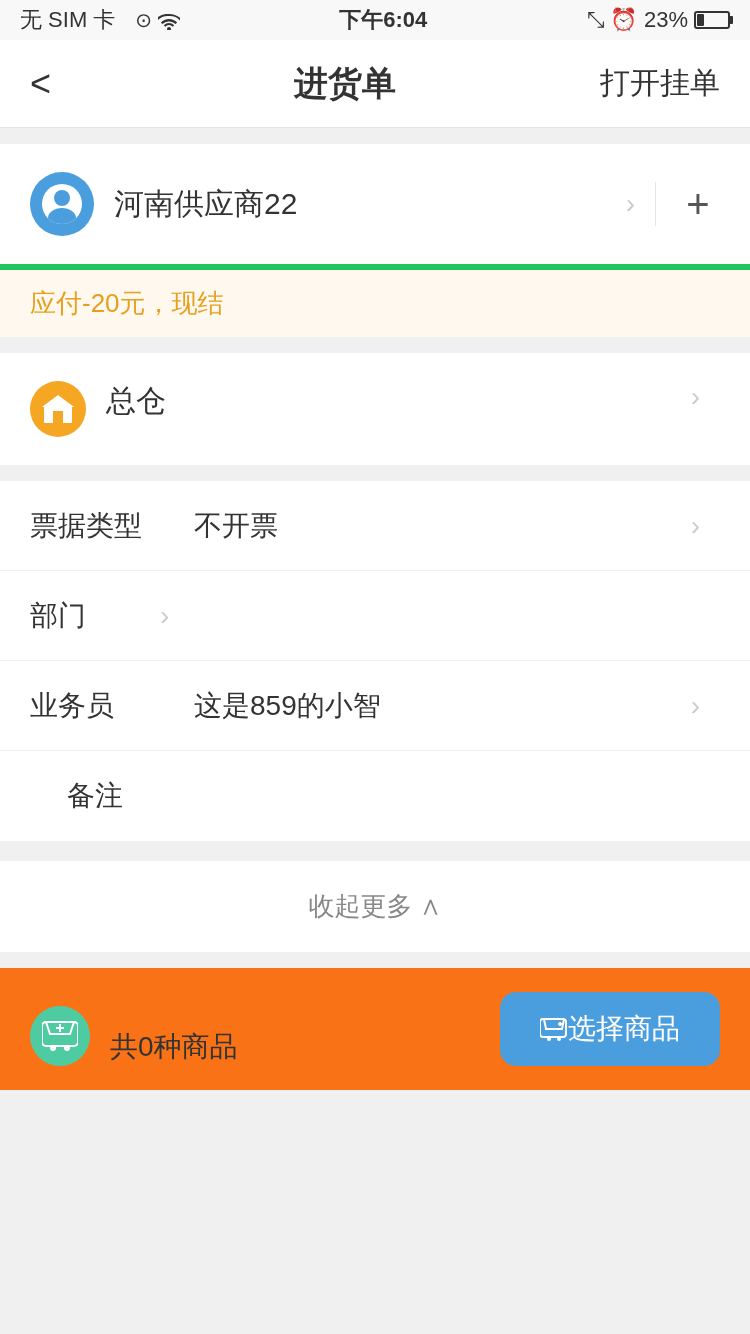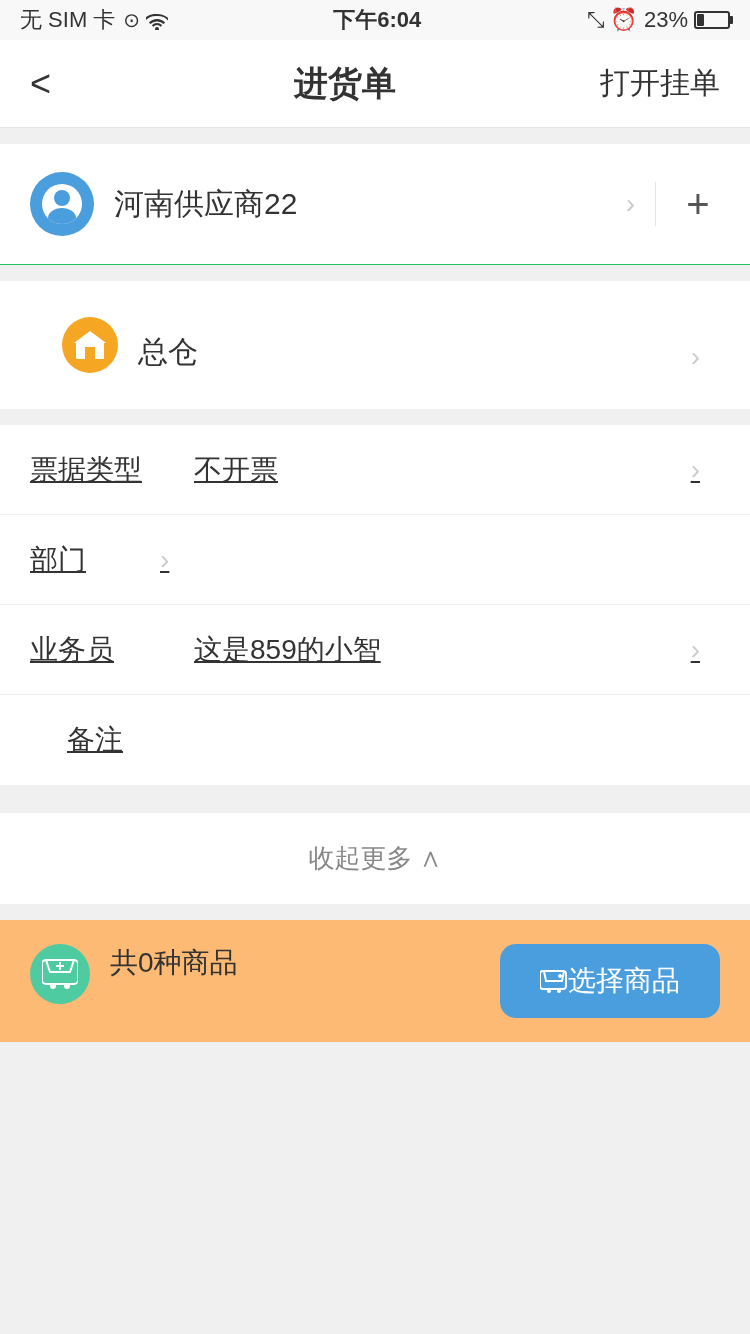--- a/index.html
+++ b/index.html
@@ -21,21 +21,21 @@
       display: flex;
       align-items: center;
       justify-content: space-between;
       padding: 0 20px;
       font-size: 22px;
       color: #333;
     }
     .status-left {
       display: flex;
       align-items: center;
-      gap: 8px;
+      gap: 20px;
     }
     .status-center {
       font-weight: 600;
       font-size: 22px;
     }
     .status-right {
       display: flex;
       align-items: center;
       gap: 6px;
       font-size: 22px;
@@ -106,21 +106,21 @@
     .card {
       background: #fff;
       margin-top: 16px;
     }
 
     
     .supplier-row {
       display: flex;
       align-items: center;
       padding: 28px 30px;
-      border-bottom: 1px solid #22c55e;
+      border-bottom: 6px solid #22c55e;
     }
     .supplier-avatar {
       width: 64px;
       height: 64px;
       border-radius: 50%;
       background: #4a9ede;
       display: flex;
       align-items: center;
       justify-content: center;
       margin-right: 20px;
@@ -184,23 +184,22 @@
     .warning-banner {
       background: #fff8ee;
       padding: 16px 30px;
       font-size: 26px;
       color: #e6a020;
     }
 
     
     .warehouse-row {
       display: flex;
-      align-items: flex-end;
-      padding: 36px 30px;
-      margin-left: 32px;
+      align-items: flex-start;
+      padding: 28px 30px;
     }
     .warehouse-icon {
       width: 56px;
       height: 56px;
       border-radius: 50%;
       background: #f5a623;
       display: flex;
       align-items: center;
       justify-content: center;
       margin-right: 20px;
@@ -217,21 +216,20 @@
     .form-section {
       background: #fff;
       margin-top: 16px;
     }
     .form-row {
       display: flex;
       align-items: center;
       padding: 18px 30px;
       border-bottom: 1px solid #f0f0f0;
       min-height: 90px;
-      text-decoration: underline;
     }
     .form-row:last-child {
       border-bottom: none;
       text-align: center;
     }
     .form-label {
       font-size: 28px;
       color: #333;
       width: 130px;
       flex-shrink: 0;
@@ -242,38 +240,38 @@
       color: #333;
       margin-left: 34px;
     }
     .form-value.placeholder {
       color: #ccc;
     }
 
     
     .collapse-row {
       background: #fff;
-      margin-top: 28px;
+      margin-top: 20px;
       display: flex;
       align-items: flex-start;
       justify-content: center;
       padding: 28px 30px;
       cursor: pointer;
     }
     .collapse-text {
       font-size: 26px;
       color: #888;
     }
 
     
     .product-bar {
-      background: #fdba74;
+      background: #f97316;
       margin-top: 16px;
       display: flex;
-      align-items: flex-start;
+      align-items: flex-end;
       padding: 24px 30px;
     }
     .product-icon {
       width: 60px;
       height: 60px;
       border-radius: 50%;
       background: #4ecba0;
       display: flex;
       align-items: center;
       justify-content: center;
@@ -338,20 +336,21 @@
   <div class="card">
     <div class="supplier-row">
       <div class="supplier-avatar">
         <div class="supplier-avatar-inner"></div>
       </div>
       <span class="supplier-name">河南供应商22</span>
       <span class="chevron-right">›</span>
       <div class="divider-v"></div>
       <span class="plus-btn">+</span>
     </div>
+    <div class="warning-banner">应付-20元，现结</div>
   </div>
 
   <div class="card">
     <div class="warehouse-row">
       <div class="warehouse-icon">
         <svg width="32" height="28" viewBox="0 0 32 28" fill="none">
           <rect x="2" y="10" width="28" height="18" rx="1" fill="white"></rect>
           <polygon points="0,12 16,0 32,12" fill="white"></polygon>
           <rect x="11" y="16" width="10" height="12" fill="#f5a623"></rect>
         </svg>

